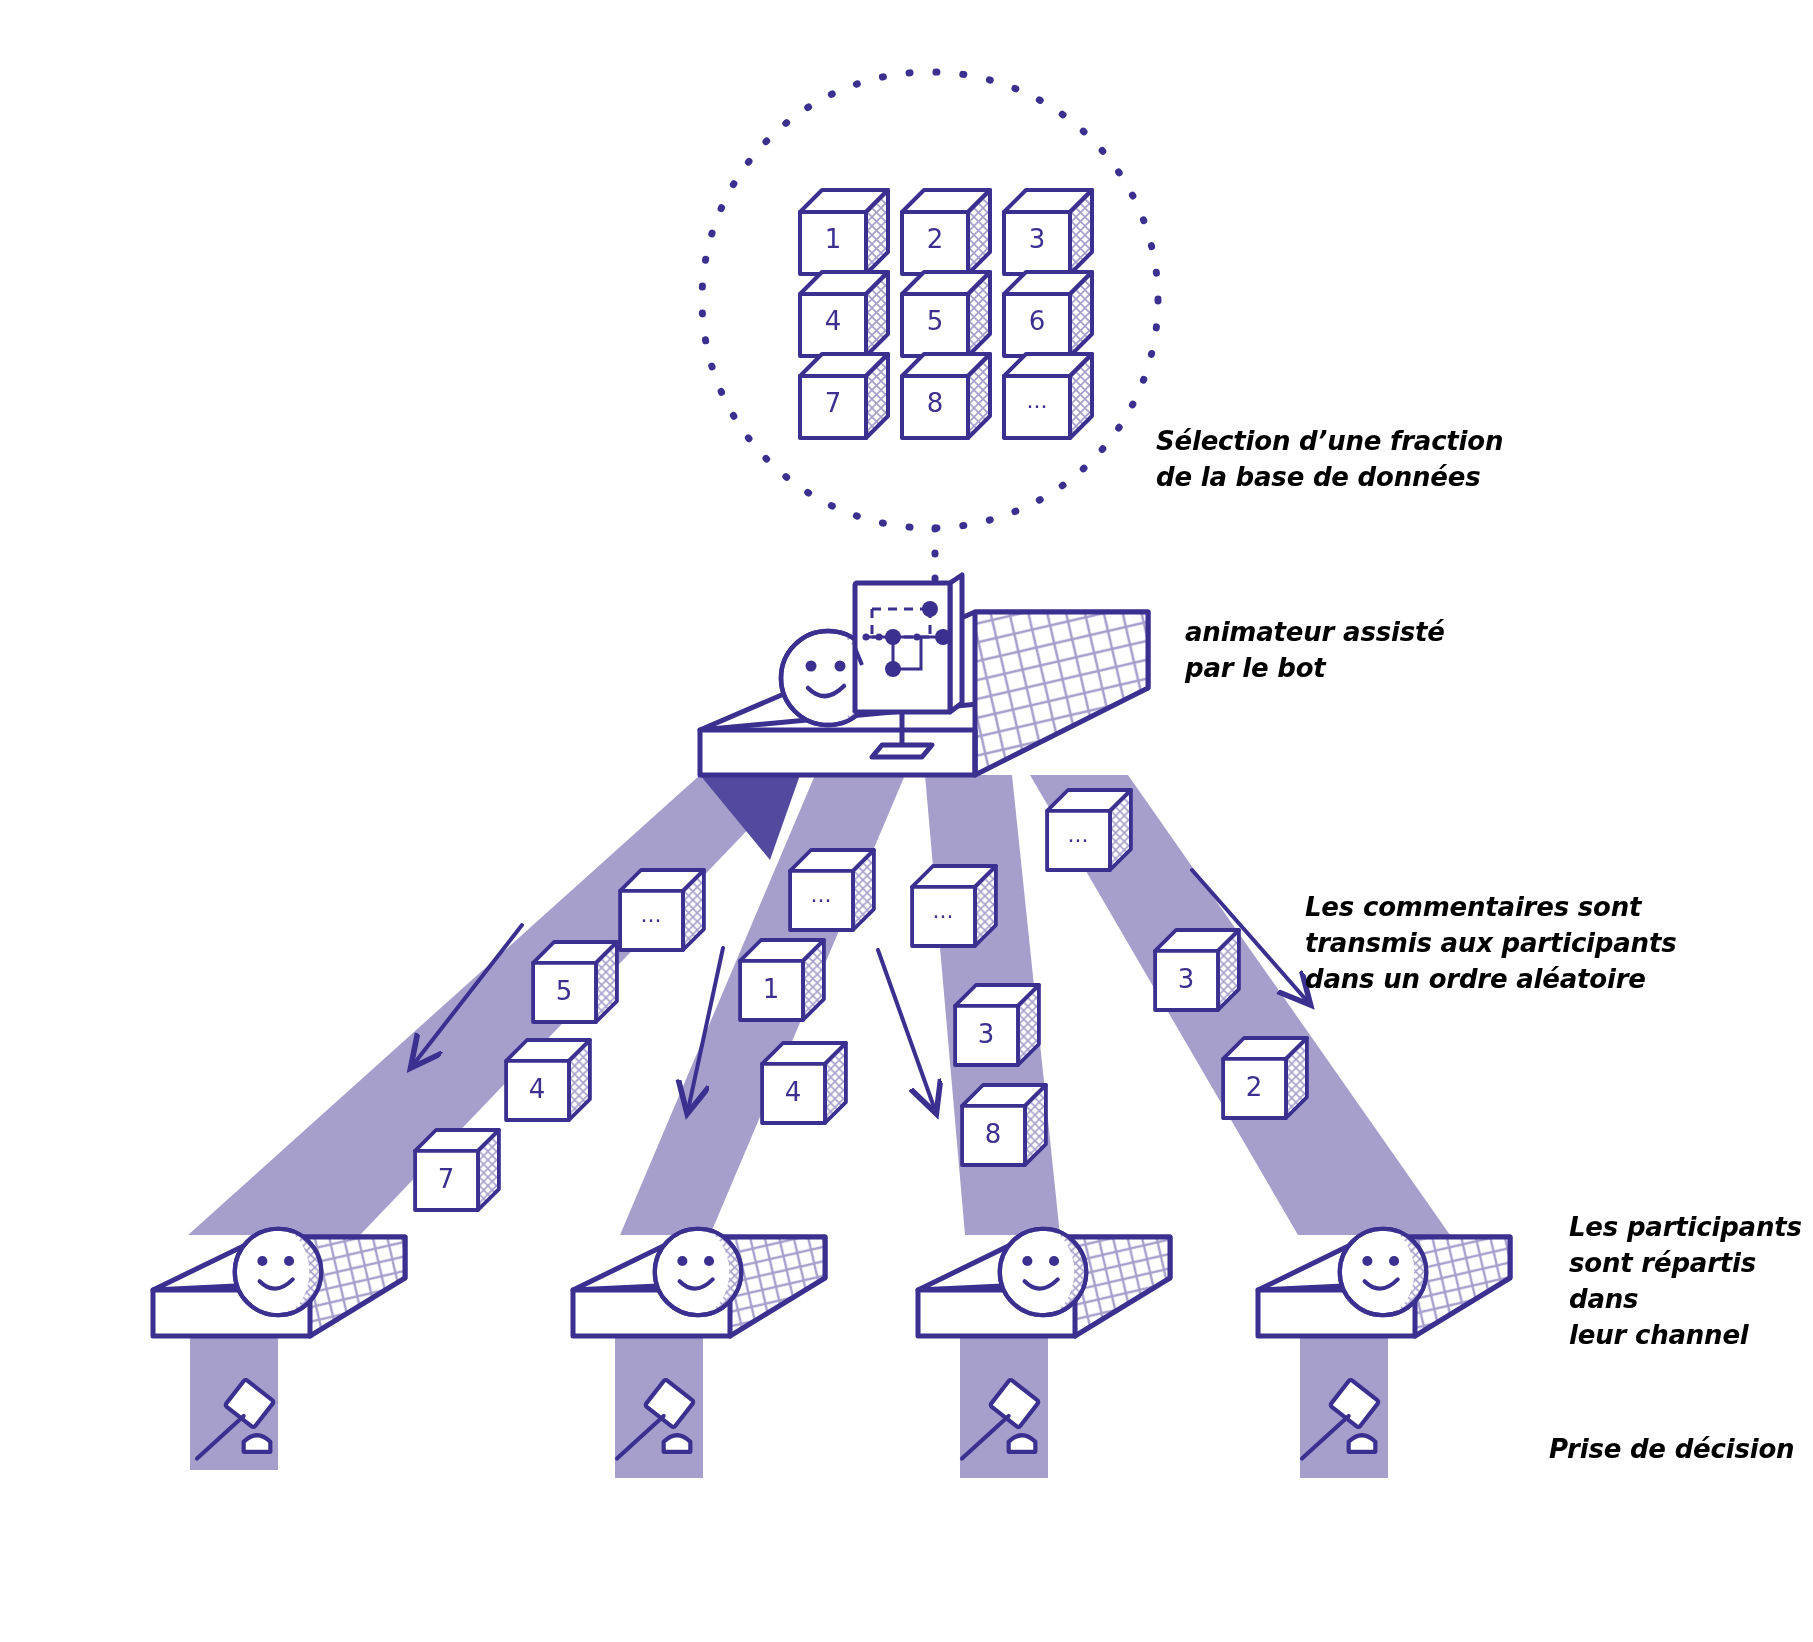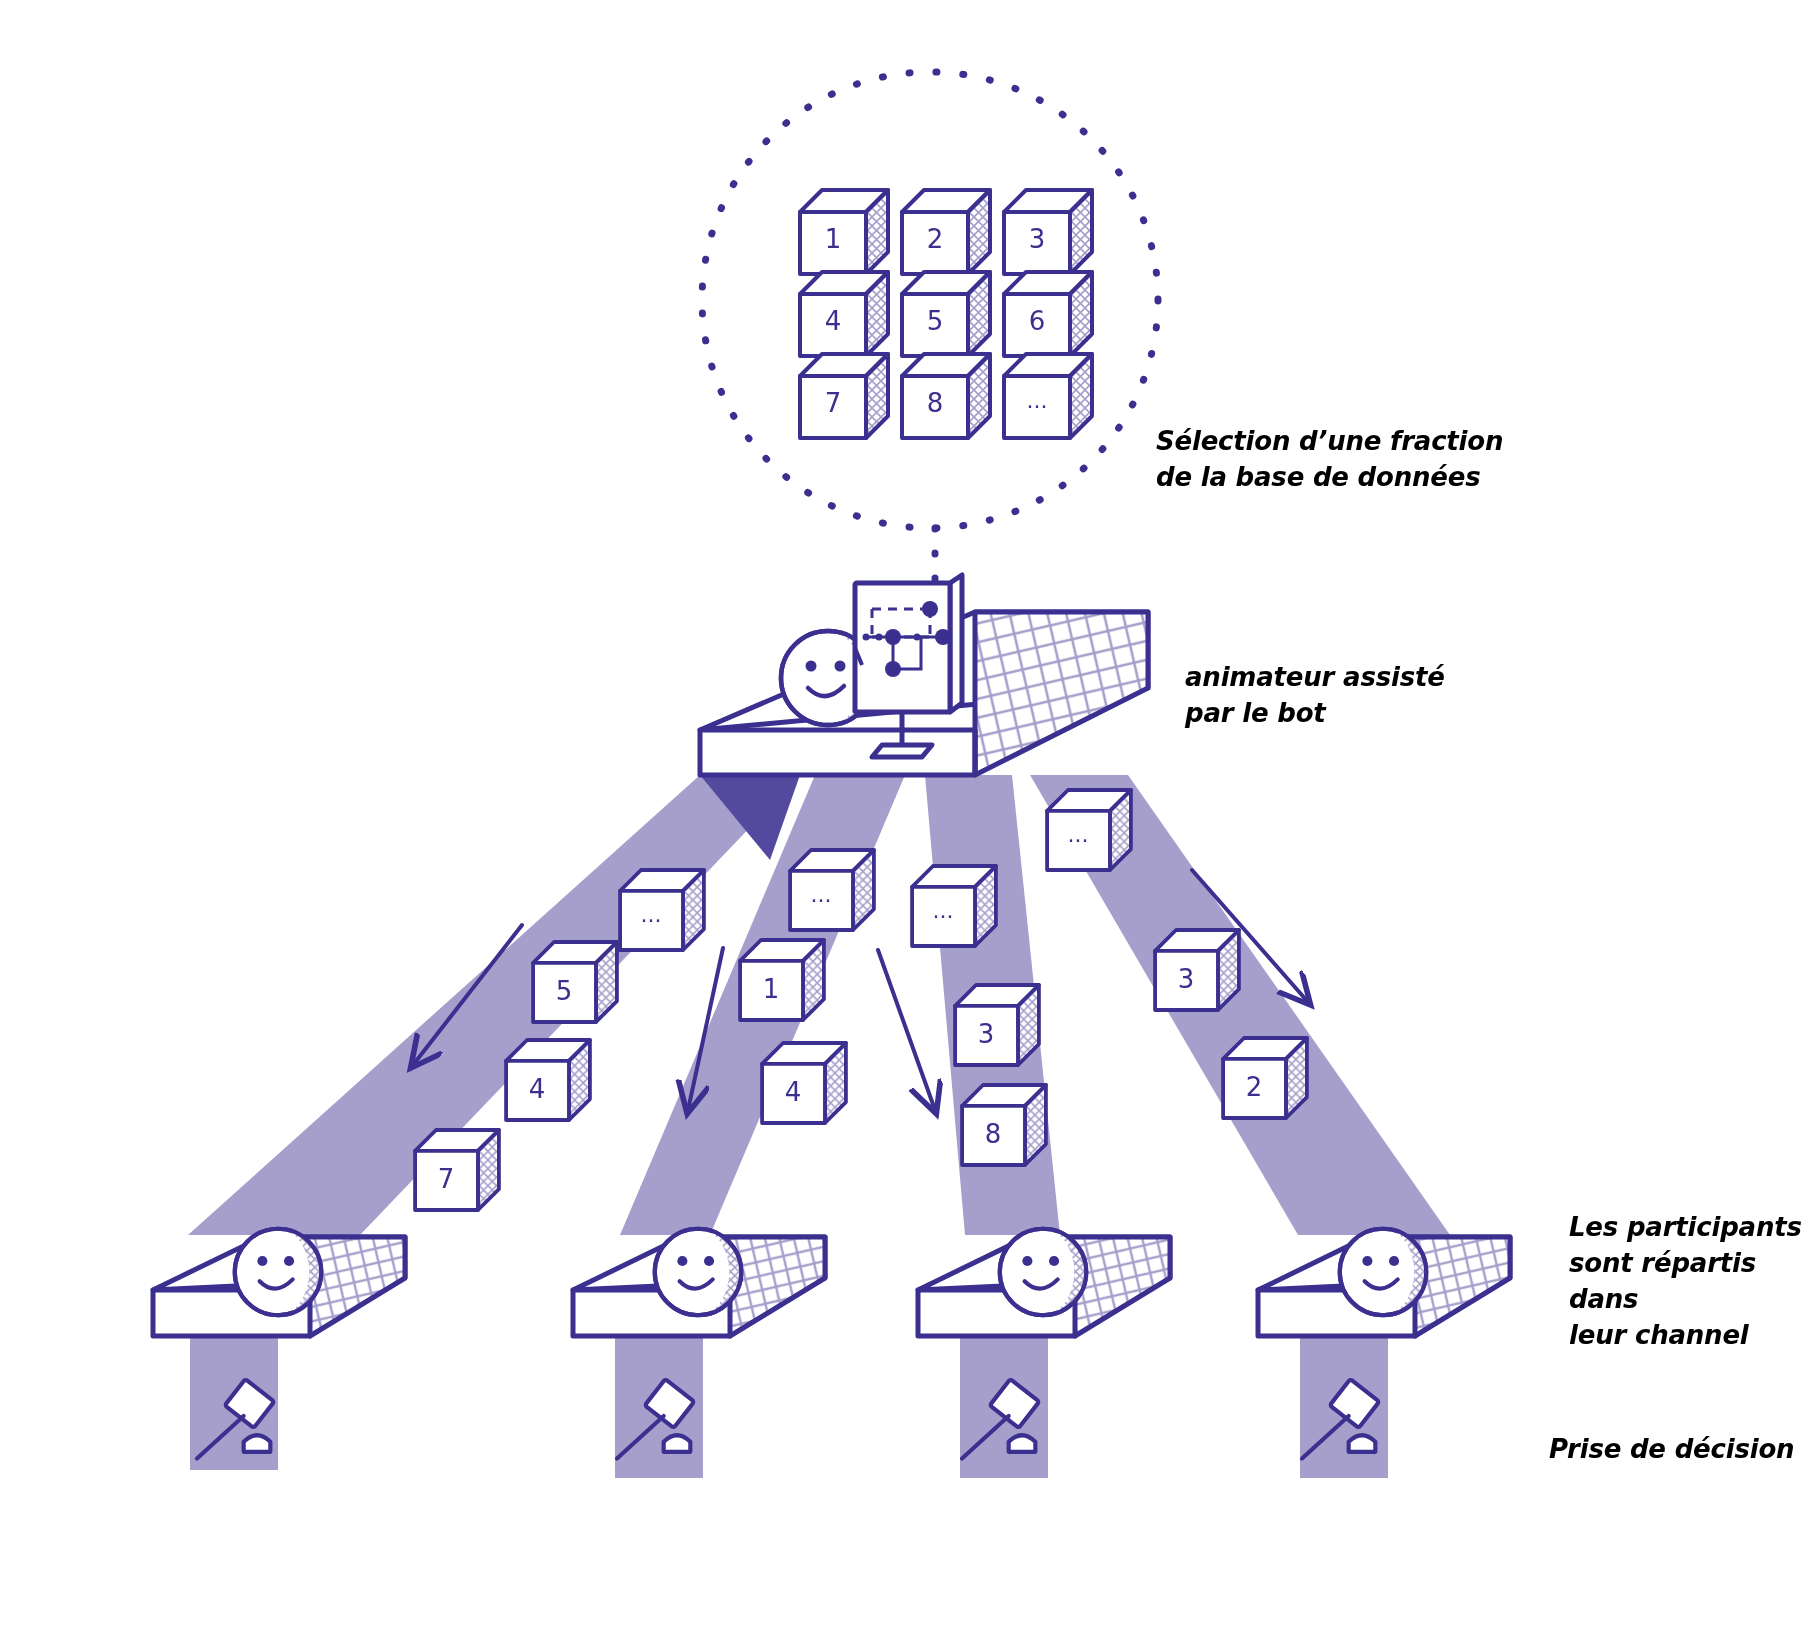--- a/index.html
+++ b/index.html
@@ -29,21 +29,21 @@
     color: #000000;
     font-family: "DejaVu Sans", sans-serif;
     font-weight: bold;
     font-style: italic;
     font-size: 26px;
     line-height: 1.38;
     letter-spacing: -0.2px;
     white-space: pre-line;
   }
   #anno-selection { left: 1156px; top: 424px; }
-  #anno-animator  { left: 1185px; top: 615px; margin-top: 45px; }
+  #anno-animator  { left: 1185px; top: 615px; }
   #anno-comments  { left: 1305px; top: 890px; }
   #anno-channel   { left: 1549px; top: 1210px; margin-left: 20px; }
   #anno-decision  { left: 1549px; top: 1432px; }
   .cube-num {
     font-family: "DejaVu Sans", sans-serif;
     font-weight: normal;
     font-style: normal;
     fill: #3b2f8f;
     text-anchor: middle;
   }
@@ -309,20 +309,23 @@
     </g>
 
   </svg>
 
   <div class="anno" id="anno-selection">Sélection  d’une fraction
 de la base de données</div>
 
   <div class="anno" id="anno-animator">animateur assisté
 par le bot</div>
 
+  <div class="anno" id="anno-comments">Les commentaires sont
+transmis aux participants
+dans un ordre aléatoire</div>
 
   <div class="anno" id="anno-channel">Les participants
 sont répartis dans
 leur channel</div>
 
   <div class="anno" id="anno-decision">Prise de décision</div>
 
 </div>
 
 </body></html>

